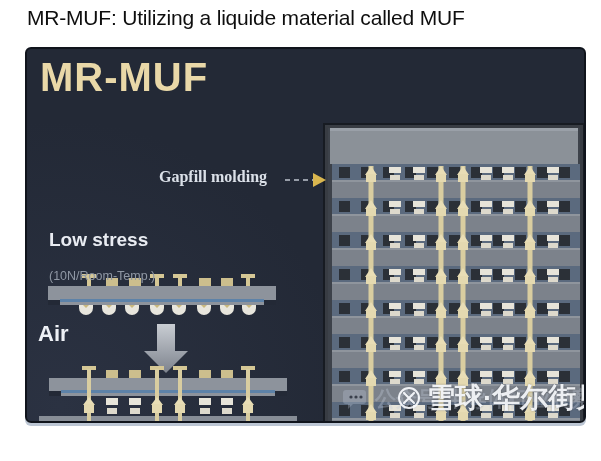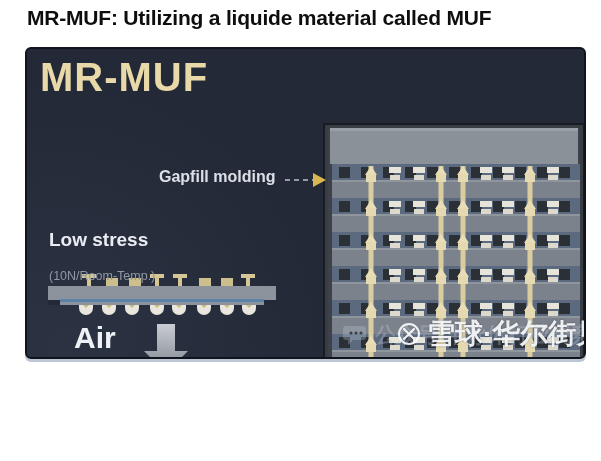--- a/index.html
+++ b/index.html
@@ -2,46 +2,46 @@
 <html><head>
 <meta charset="utf-8">
 <style>
   html,body{margin:0;padding:0;}
   body{
     width:601px;height:461px;position:relative;background:#ffffff;
     font-family:"Liberation Sans", sans-serif;overflow:hidden;
   }
   .page-title{
     position:absolute;left:27px;top:6px;margin:0;
-    font-size:21px;font-weight:bold;color:#0e0e0e;letter-spacing:-0.2px;
+    font-size:21px;font-weight:normal;color:#0e0e0e;letter-spacing:-0.2px;
     white-space:nowrap;
   }
   .panel{
-    position:absolute;left:25px;top:47px;width:561px;height:312px;
+    position:absolute;left:25px;top:47px;width:561px;height:376px;
     background:radial-gradient(circle at 6% 96%, #2b3242 0%, #232936 45%);
     border:2px solid #10141c;border-radius:6px;box-sizing:border-box;
     overflow:hidden;box-shadow:0 3px 0 #bcc6d4;
   }
   .panel-heading{
     position:absolute;left:13px;top:6px;margin:0;
     font-size:40px;font-weight:800;color:#e9d8a8;letter-spacing:1px;
     white-space:nowrap;
   }
   .gapfill-label{
     position:absolute;left:132px;top:119px;
-    font-size:16px;font-weight:600;color:#dbe0e8;white-space:nowrap;
+    font-size:16px;font-weight:600;color:#dbe0e8;white-space:nowrap;font-family:Liberation Serif, serif;
   }
   .low-stress{
     position:absolute;left:22px;top:181px;line-height:1.1;
   }
   .low-stress .main{font-size:19px;font-weight:bold;color:#e9ecf2;white-space:nowrap;}
   .low-stress .sub{font-size:12.5px;color:#8f97a4;white-space:nowrap;margin-top:19px;}
   .air-label{
     position:absolute;left:11px;top:272px;
-    font-size:30px;font-weight:bold;color:#eef1f6;white-space:nowrap;margin-left:36px;
+    font-size:22px;font-weight:bold;color:#eef1f6;white-space:nowrap;
   }
   svg.diagram{position:absolute;left:0;top:0;width:561px;height:408px;}
   .watermark{position:absolute;display:flex;align-items:center;white-space:nowrap;}
   .wm-faint{
     left:316px;bottom:8px;font-size:21px;font-weight:bold;
     color:rgba(193,203,218,0.34);gap:6px;
   }
   .wm-bright{
     left:370px;bottom:4px;font-size:28px;font-weight:600;
     color:rgba(250,252,255,0.92);gap:6px;

